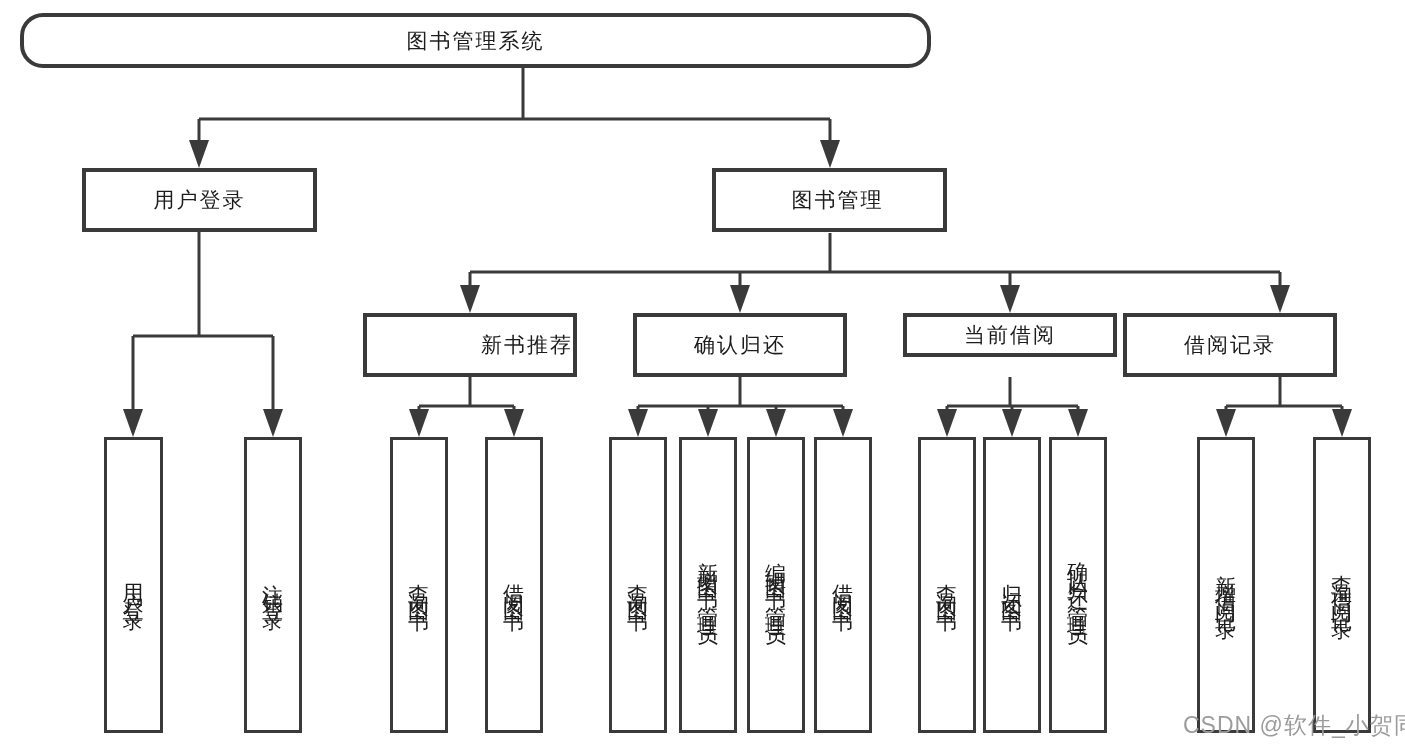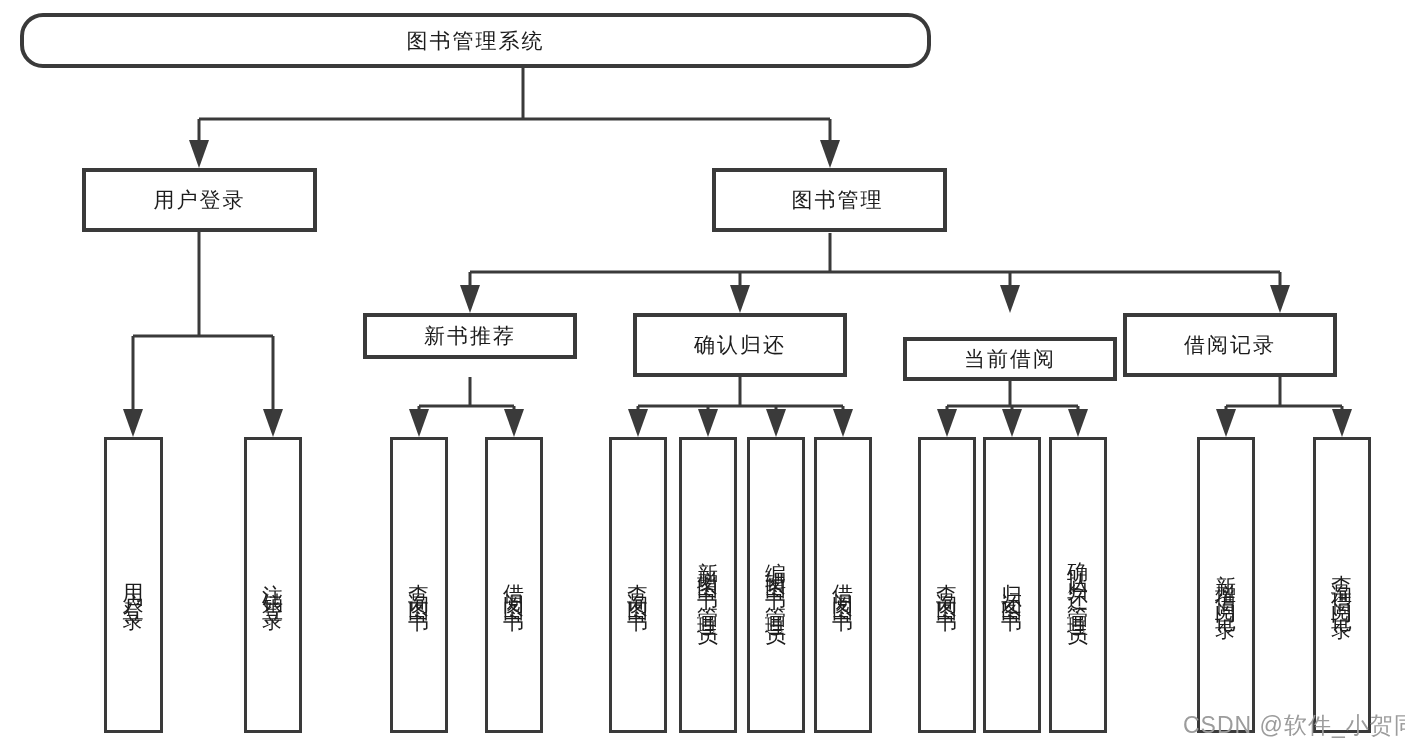--- a/index.html
+++ b/index.html
@@ -99,27 +99,27 @@
     <span>图书管理系统</span>
   </div>
 
   <div class="node" style="left:82px; top:168px; width:235px; height:64px;">
     <span>用户登录</span>
   </div>
   <div class="node" style="left:712px; top:168px; width:235px; height:64px;padding-left:16px;">
     <span>图书管理</span>
   </div>
 
-  <div class="node" style="left:363px; top:313px; width:214px; height:46px;">
+  <div class="node" style="left:363px; top:313px; width:214px; height:64px;justify-content:flex-end;">
     <span>新书推荐</span>
   </div>
   <div class="node" style="left:633px; top:313px; width:214px; height:64px;">
     <span>确认归还</span>
   </div>
-  <div class="node" style="left:903px; top:313px; width:214px; height:44px;margin-top:24px;">
+  <div class="node" style="left:903px; top:313px; width:214px; height:44px;">
     <span>当前借阅</span>
   </div>
   <div class="node" style="left:1123px; top:313px; width:214px; height:64px;">
     <span>借阅记录</span>
   </div>
 
   <div class="node leaf" style="left:104px; top:437px; width:59px; height:296px;">
     <span class="vlabel">用户登录</span>
   </div>
   <div class="node leaf" style="left:244px; top:437px; width:58px; height:296px;">

